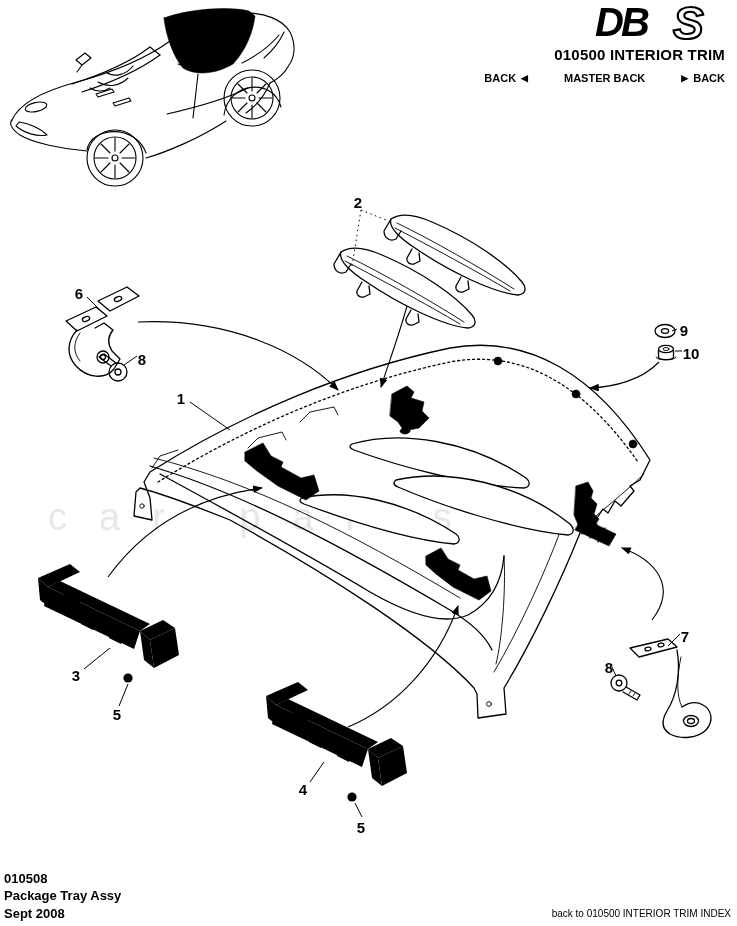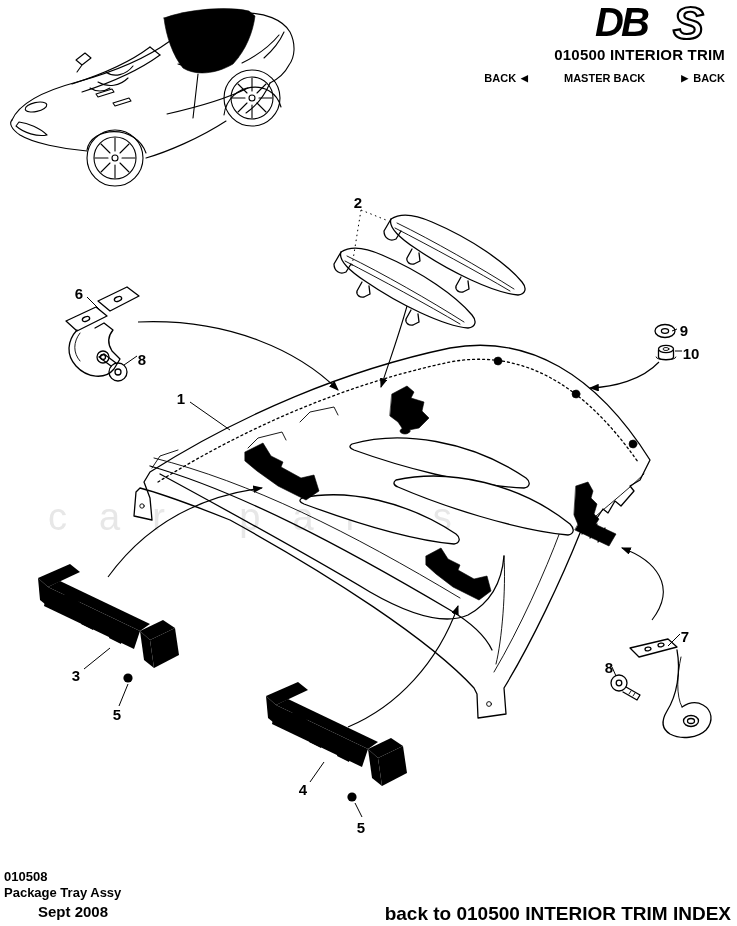--- a/index.html
+++ b/index.html
@@ -16,22 +16,22 @@
           font-size:46px;fill:#fff;stroke:#000;stroke-width:2.2px;}
   .title{font-size:15px;font-weight:bold;letter-spacing:.2px;margin-top:0;}
   .nav{margin-top:9px;font-size:11px;font-weight:bold;display:flex;gap:36px;
        justify-content:flex-end;align-items:center;}
   .nav a{color:#000;text-decoration:none;cursor:pointer;display:inline-flex;gap:5px;align-items:center;}
   .tri{font-size:9px;}
 
   
   .docinfo{position:absolute;left:4px;bottom:4px;font-weight:bold;line-height:1.25;z-index:5;}
   .docnum,.doctitle{font-size:13px;}
-  .docdate{font-size:15px;margin-top:2px;margin-left:34px;}
-  .backindex{position:absolute;right:6px;bottom:1px;font-weight:bold;font-size:19px;
+  .docdate{font-size:13px;margin-top:2px;}
+  .backindex{position:absolute;right:6px;bottom:7px;font-weight:normal;font-size:10px;
              color:#000;text-decoration:none;cursor:pointer;z-index:5;}
 
   
   .ln path,.ln circle,.ln ellipse,.ln line{fill:none;stroke:#000;stroke-width:1.3;
       stroke-linecap:round;stroke-linejoin:round;}
   .ln .thin{stroke-width:.9;}
   .ln .fb{fill:#000;stroke:#000;stroke-width:.6;}
   .ln .wf{fill:#fff;}
   .car path,.car circle,.car ellipse,.car line{fill:none;stroke:#000;stroke-width:1.1;
       stroke-linecap:round;stroke-linejoin:round;}

